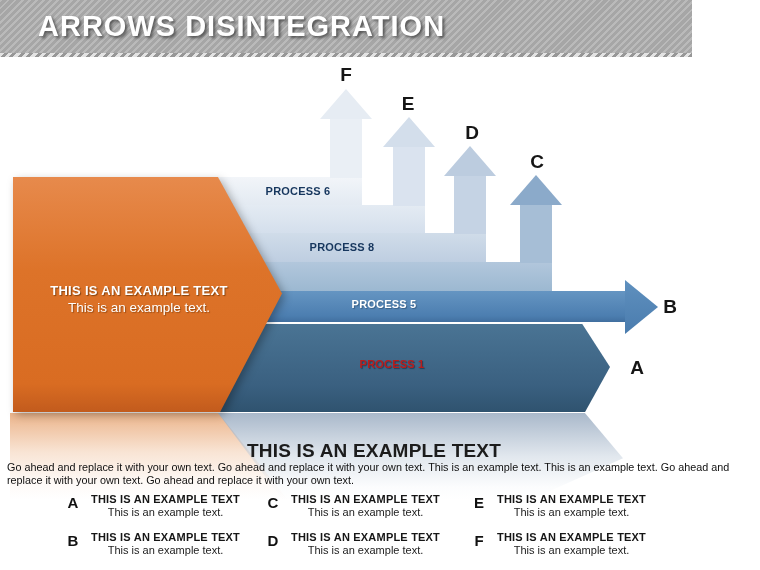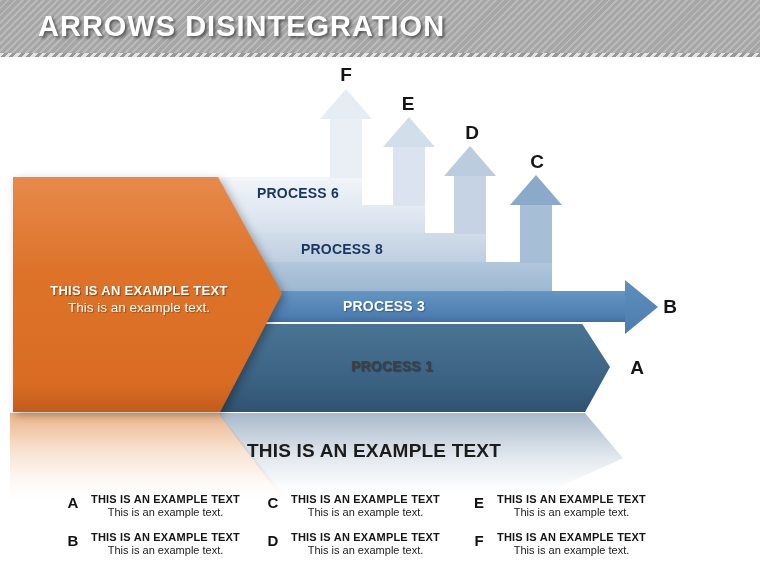--- a/index.html
+++ b/index.html
@@ -1,21 +1,21 @@
 <!DOCTYPE html>
 <html><head>
 <meta charset="utf-8">
 <style>
   html,body{margin:0;padding:0;background:#fff;}
   .slide{position:relative;width:760px;height:570px;background:#fff;overflow:hidden;
          font-family:"Liberation Sans",sans-serif;}
   .abs{position:absolute;}
 
   
-  .header{left:0;top:0;width:760px;height:57px;
+  .header{left:0;top:0;width:692px;height:57px;
           background:repeating-linear-gradient(135deg,#bababa 0 2px,#a6a6a6 2px 5px);z-index:6;}
   .header::after{content:"";position:absolute;left:0;right:0;bottom:0;height:4px;
           background:repeating-linear-gradient(135deg,#e3e3e3 0 3px,#979797 3px 6px);}
   .title{position:absolute;left:38px;top:10px;font-size:29px;font-weight:bold;color:#fff;
          letter-spacing:1px;text-shadow:2px 2px 3px rgba(45,45,45,.7);white-space:nowrap;}
 
   
   .refl{z-index:0;}
   .refl-orange{left:10px;top:413px;width:278px;height:87px;
      background:linear-gradient(180deg,rgba(232,167,118,.85) 0%,rgba(243,206,177,.55) 45%,rgba(250,233,221,.25) 80%,rgba(250,238,230,0) 100%);
@@ -52,28 +52,28 @@
   .chevron-wrap{left:13px;top:177px;width:269px;height:235px;z-index:3;
          filter:drop-shadow(3px 3px 4px rgba(0,0,0,.3));}
   .chevron{width:100%;height:100%;position:relative;
          clip-path:polygon(0 0,76.2% 0,100% 49.6%,77% 100%,0 100%);
          background:linear-gradient(180deg,#E78A4C 0%,#DD7329 40%,#D96C22 88%,#C25B1D 100%);}
   .chevron-text{position:absolute;left:18px;top:106px;width:216px;text-align:center;color:#fff;}
   .chevron-title{font-size:13px;font-weight:bold;letter-spacing:.3px;text-shadow:1px 1px 1px rgba(110,55,10,.8);}
   .chevron-sub{font-size:13.5px;margin-top:2px;text-shadow:1px 1px 1px rgba(110,55,10,.6);}
 
   
-  .plabel{position:absolute;z-index:4;font-weight:bold;font-size:14px;color:#17375E;
+  .plabel{position:absolute;z-index:4;font-weight:bold;font-size:11px;color:#17375E;
           width:130px;text-align:center;letter-spacing:.2px;}
   .p6{left:233px;top:185px;}
   .p5{left:260px;top:214px;}
   .p4{left:277px;top:241px;}
   .p3{left:300px;top:270px;}
   .p2{left:319px;top:298px;color:#fff;text-shadow:1px 1px 1px rgba(30,60,90,.5);}
-  .p1{left:327px;top:358px;color:#404040;text-shadow:1px 1px 1px rgba(20,40,60,.6);}
+  .p1{left:327px;top:358px;color:#b91c1c;text-shadow:1px 1px 1px rgba(20,40,60,.6);}
 
   
   .letter{position:absolute;z-index:4;font-weight:bold;font-size:19px;color:#151515;
           width:26px;text-align:center;}
   .lf{left:333px;top:64px;} .le{left:395px;top:93px;} .ld{left:459px;top:122px;}
   .lc{left:524px;top:151px;} .lb{left:657px;top:296px;} .la{left:624px;top:357px;}
 
   
   .f-heading{left:0;top:440px;width:748px;z-index:5;text-align:center;font-size:19px;
              font-weight:bold;color:#1c1c1c;letter-spacing:.2px;}
@@ -122,31 +122,32 @@
     <div class="chevron">
       <div class="chevron-text">
         <div class="chevron-title">THIS IS AN EXAMPLE TEXT</div>
         <div class="chevron-sub">This is an example text.</div>
       </div>
     </div>
   </div>
 
   <div class="plabel p6">PROCESS 6</div>
   <div class="plabel p4">PROCESS 8</div>
-  <div class="plabel p2">PROCESS 3</div>
+  <div class="plabel p2">PROCESS 5</div>
   <div class="plabel p1">PROCESS 1</div>
 
   <div class="letter lf">F</div>
   <div class="letter le">E</div>
   <div class="letter ld">D</div>
   <div class="letter lc">C</div>
   <div class="letter lb">B</div>
   <div class="letter la">A</div>
 
   <div class="abs f-heading">THIS IS AN EXAMPLE TEXT</div>
+  <div class="abs f-body">Go ahead and replace it with your own text. Go ahead and replace it with your own text. This is an example text. This is an example text. Go ahead and replace it with your own text. Go ahead and replace it with your own text.</div>
 
   <div class="litem li-a">
     <div class="lletter">A</div>
     <div class="ltext">
         <div class="ltitle">THIS IS AN EXAMPLE TEXT</div>
       <div class="lsub">This is an example text.</div>
       </div>
   </div>
   <div class="litem li-b">
     <div class="lletter">B</div>

